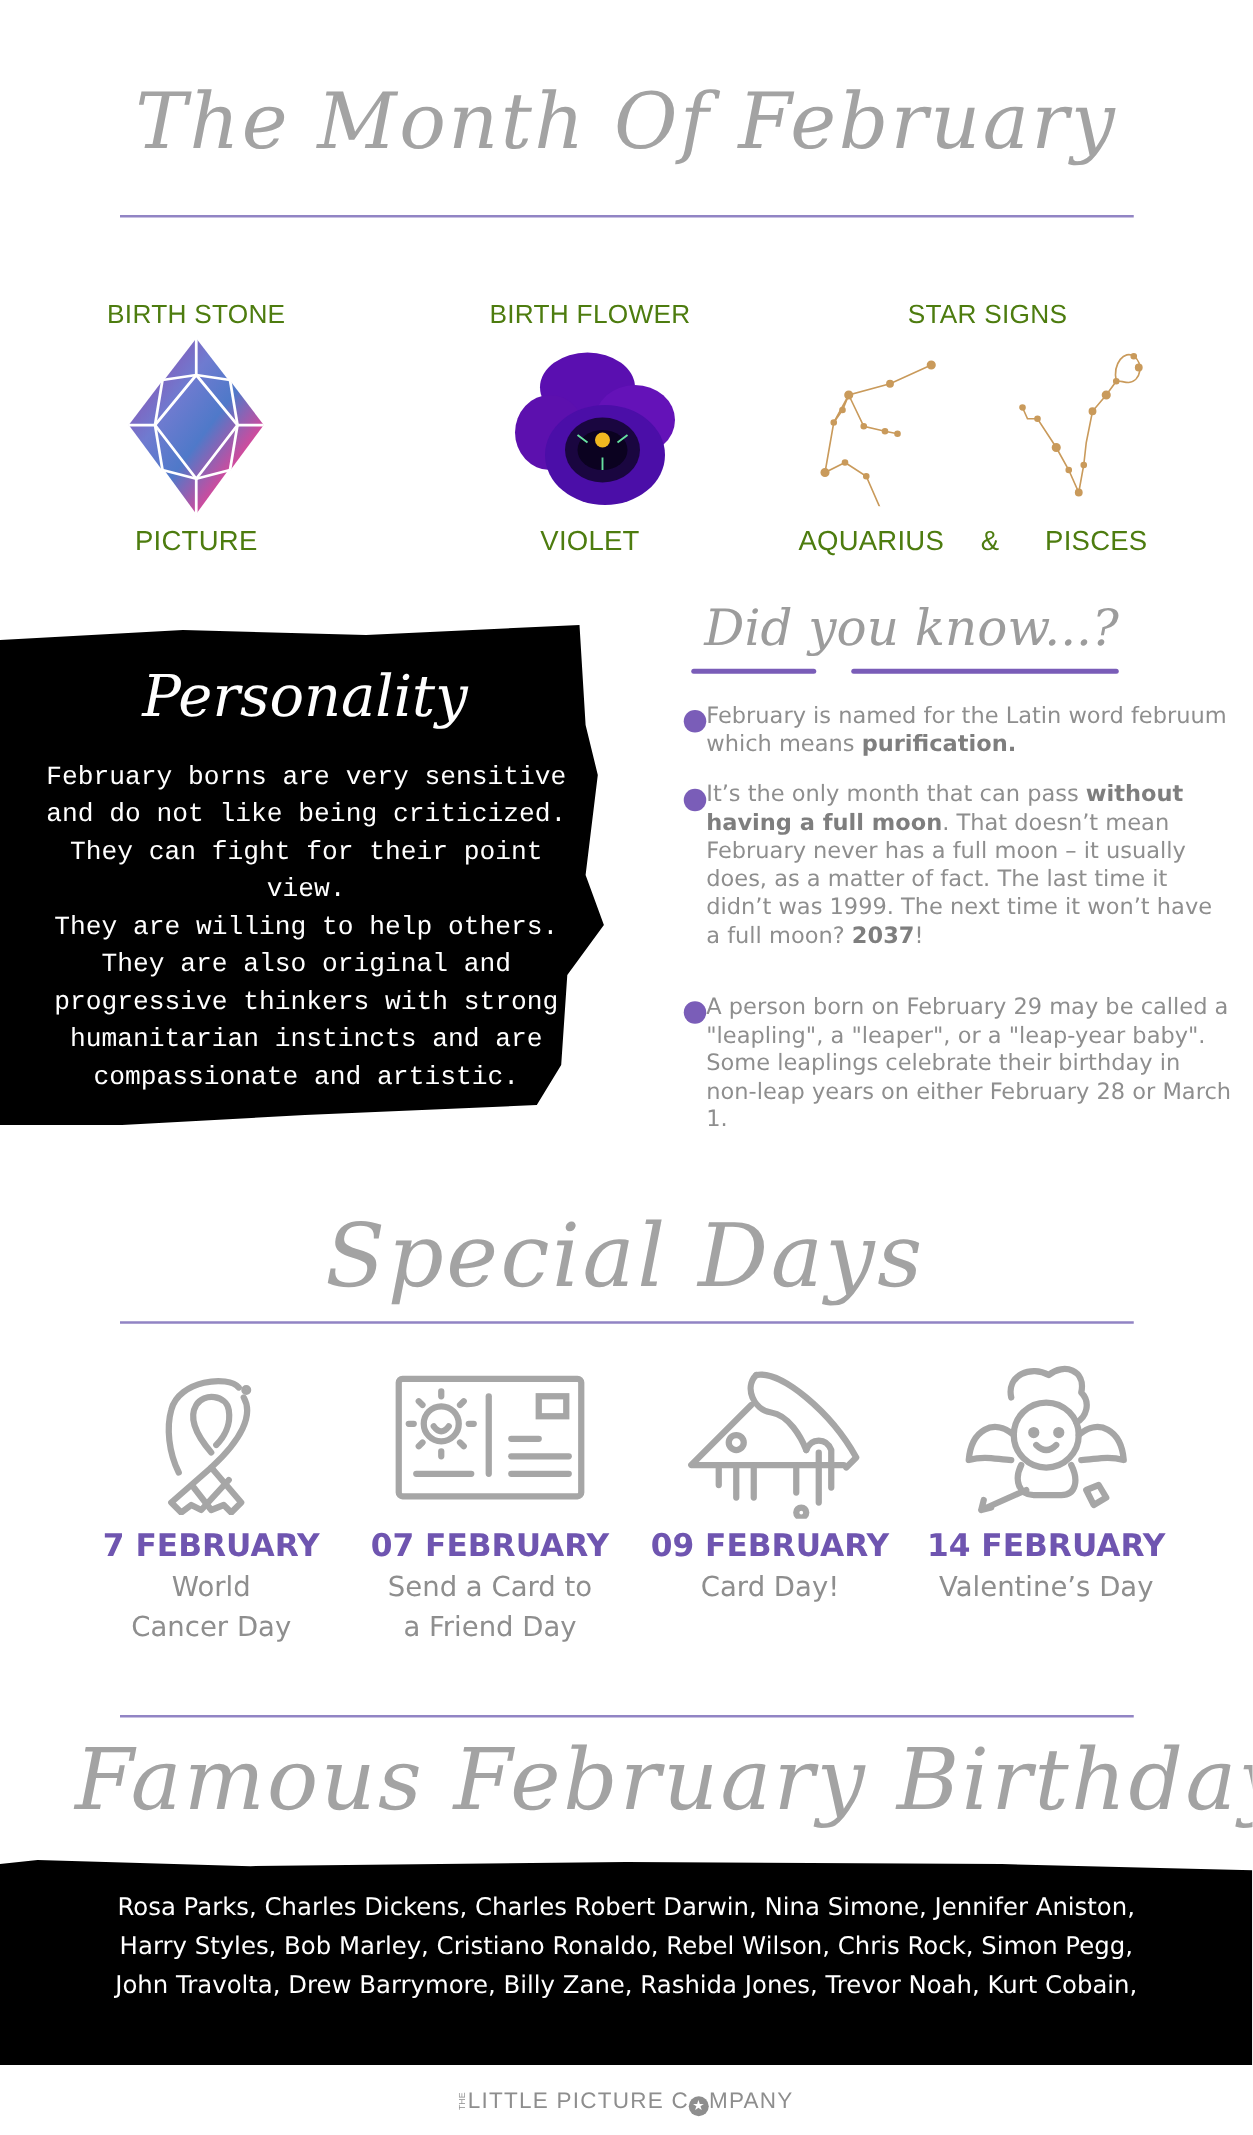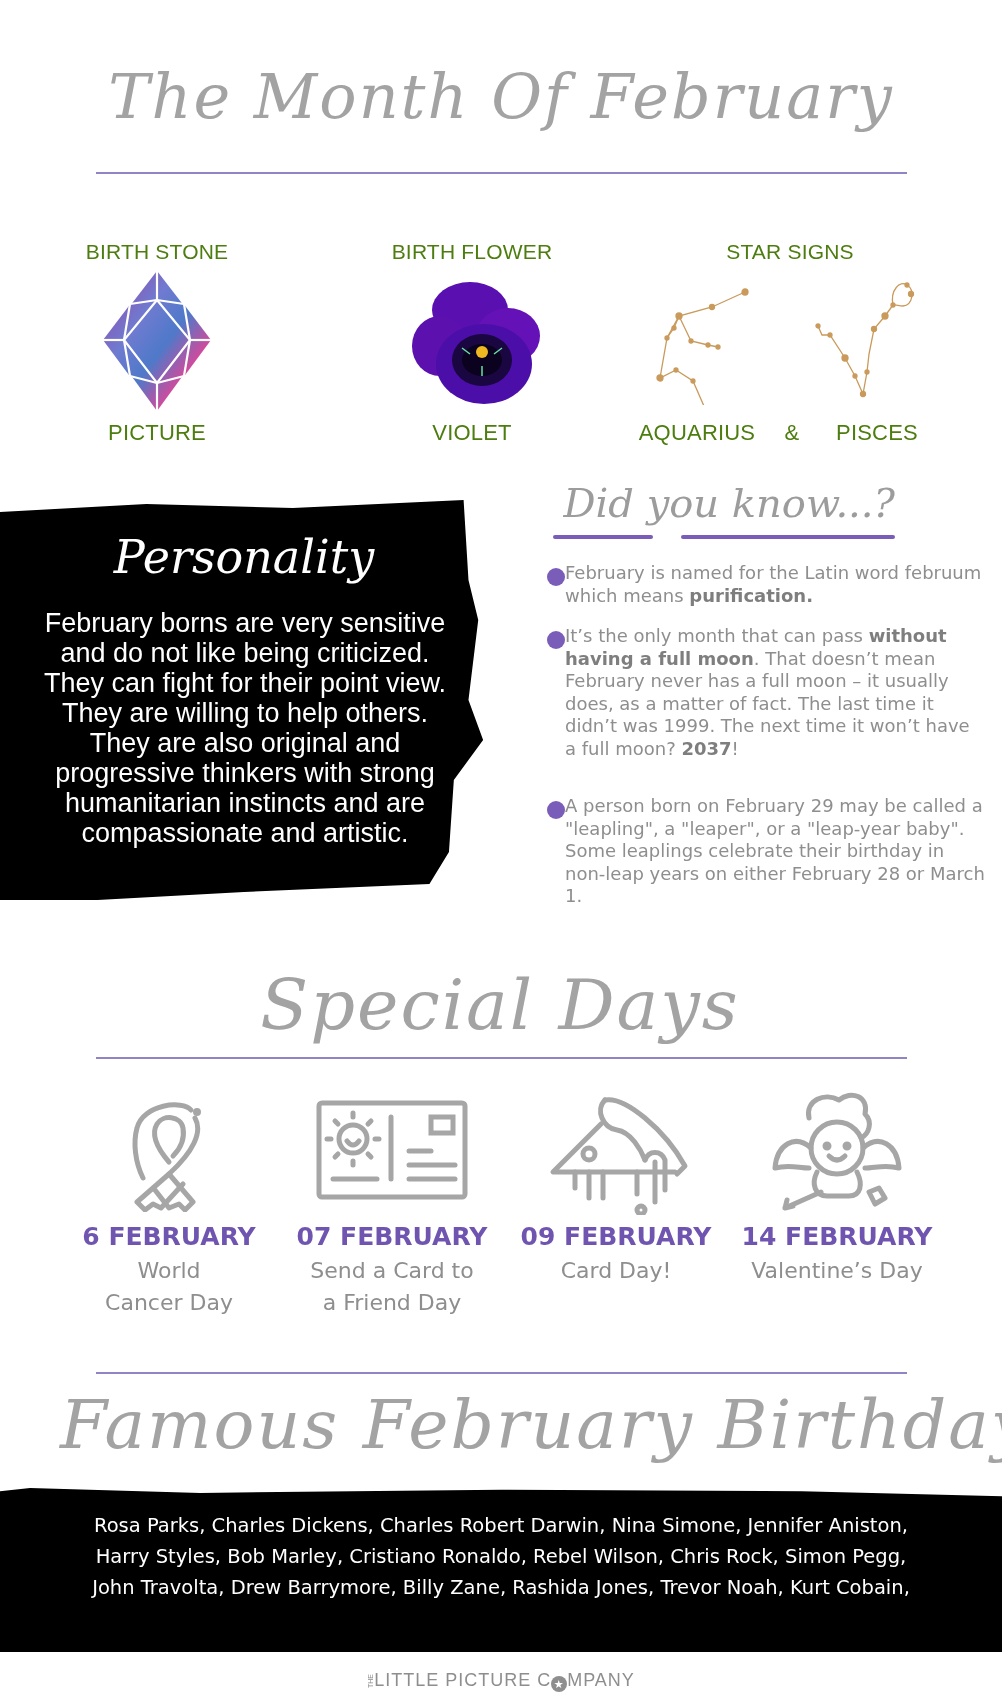--- a/index.html
+++ b/index.html
@@ -3,21 +3,21 @@
 <meta charset="utf-8">
 <style>
   html,body{margin:0;padding:0;background:#fff;}
   body{width:1002px;height:1708px;position:relative;overflow:hidden;font-family:"Liberation Sans",sans-serif;color:#8c8c8c;}
   .abs{position:absolute;}
   .script{font-family:"DejaVu Serif",serif;font-style:italic;font-weight:normal;color:#a3a3a3;letter-spacing:2px;white-space:nowrap;text-align:center;}
   .rule{position:absolute;height:2px;background:#9184c4;}
   .label{position:absolute;font-family:"Liberation Sans",sans-serif;font-size:21px;color:#4d7c0f;text-align:center;white-space:nowrap;letter-spacing:0.2px;}
   .purple-box{position:absolute;background:#000000;}
   .personality-title{color:#fff;font-family:"DejaVu Serif",serif;font-style:italic;font-size:46px;text-align:center;white-space:nowrap;}
-  .personality-text{color:#fff;font-family:Liberation Sans, sans-serif;font-size:27px;line-height:30px;text-align:center;}
+  .personality-text{color:#fff;font-family:Liberation Mono, monospace;font-size:21px;line-height:30px;text-align:center;}
   .dyk-title{font-family:"DejaVu Serif",serif;font-style:italic;font-size:40px;color:#9c9c9c;white-space:nowrap;}
   .dyk-item{position:absolute;left:547px;width:440px;}
   .dyk-dot{position:absolute;left:0;top:6px;width:18px;height:18px;border-radius:50%;background:#7a5db8;}
   .dyk-text{position:absolute;left:18px;width:420px;font-family:"DejaVu Sans",sans-serif;font-size:18px;line-height:22.5px;color:#8e8e8e;}
   .dyk-text b{color:#7e7e7e;}
   .day-col{position:absolute;width:220px;text-align:center;}
   .day-date{font-family:"DejaVu Sans",sans-serif;font-weight:bold;font-size:25px;color:#6f55b0;white-space:nowrap;}
   .day-name{font-family:"DejaVu Sans",sans-serif;font-size:22px;line-height:32px;color:#8e8e8e;}
   .bday-text{color:#fff;font-family:"DejaVu Sans",sans-serif;font-size:19.5px;line-height:31px;text-align:center;}
   .footer{font-family:"Liberation Sans",sans-serif;font-size:18px;color:#8e8e8e;letter-spacing:1px;white-space:nowrap;}
@@ -208,21 +208,21 @@
     <path d="M64 68 Q72 76 80 68"></path>
     <path d="M46 60 C30 46 12 56 10 80 C24 76 34 80 44 80"></path>
     <path d="M98 60 C114 46 132 56 134 80 C120 76 110 80 100 80"></path>
     <path d="M52 84 C46 96 50 108 62 108 L84 108 C96 108 98 96 92 84"></path>
     <path d="M20 120 L56 104 M20 120 l8 -2 M20 120 l2 -8"></path>
     <path d="M104 104 l10 -4 l6 10 l-10 6 z"></path>
   </svg>
 </div>
 
 <div class="day-col" style="left:59px;top:1222px;">
-  <div class="day-date">6 FEBRUARY</div>
+  <div class="day-date">7 FEBRUARY</div>
   <div class="day-name" style="margin-top:4px;">World</div>
   <div class="day-name">Cancer Day</div>
 </div>
 <div class="day-col" style="left:282px;top:1222px;">
   <div class="day-date">07 FEBRUARY</div>
   <div class="day-name" style="margin-top:4px;">Send a Card to</div>
   <div class="day-name">a Friend Day</div>
 </div>
 <div class="day-col" style="left:506px;top:1222px;">
   <div class="day-date">09 FEBRUARY</div>

